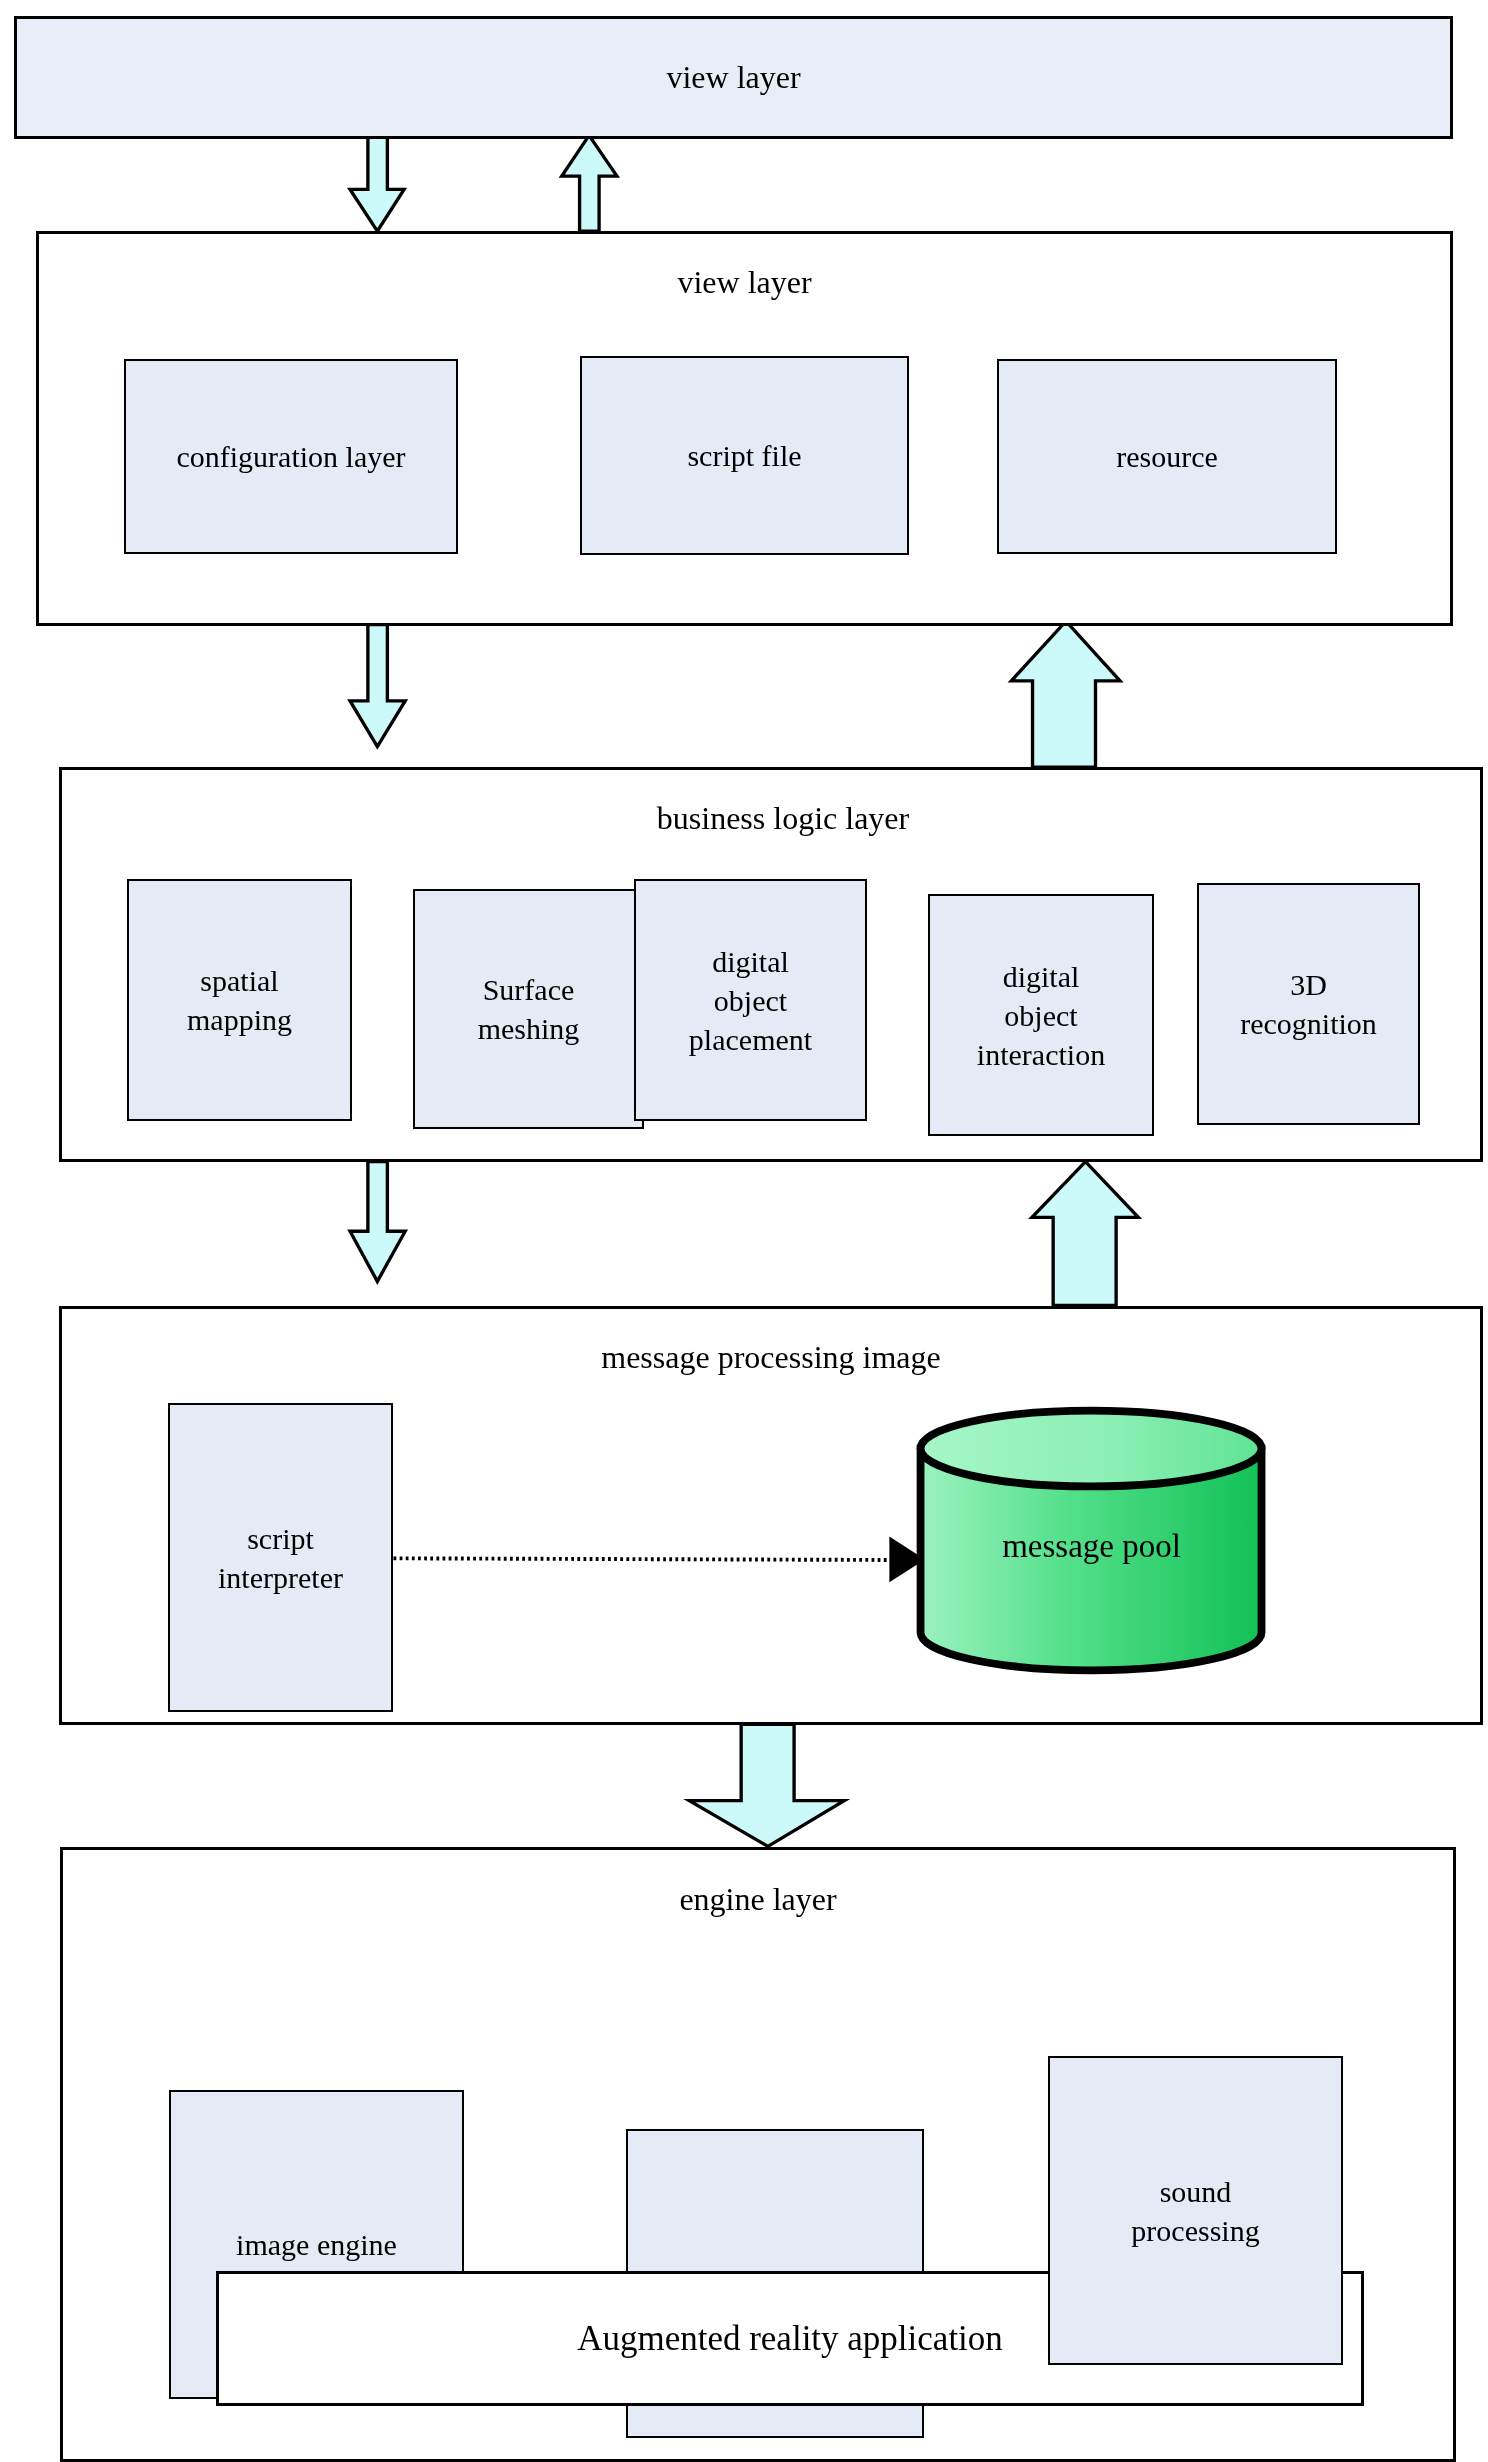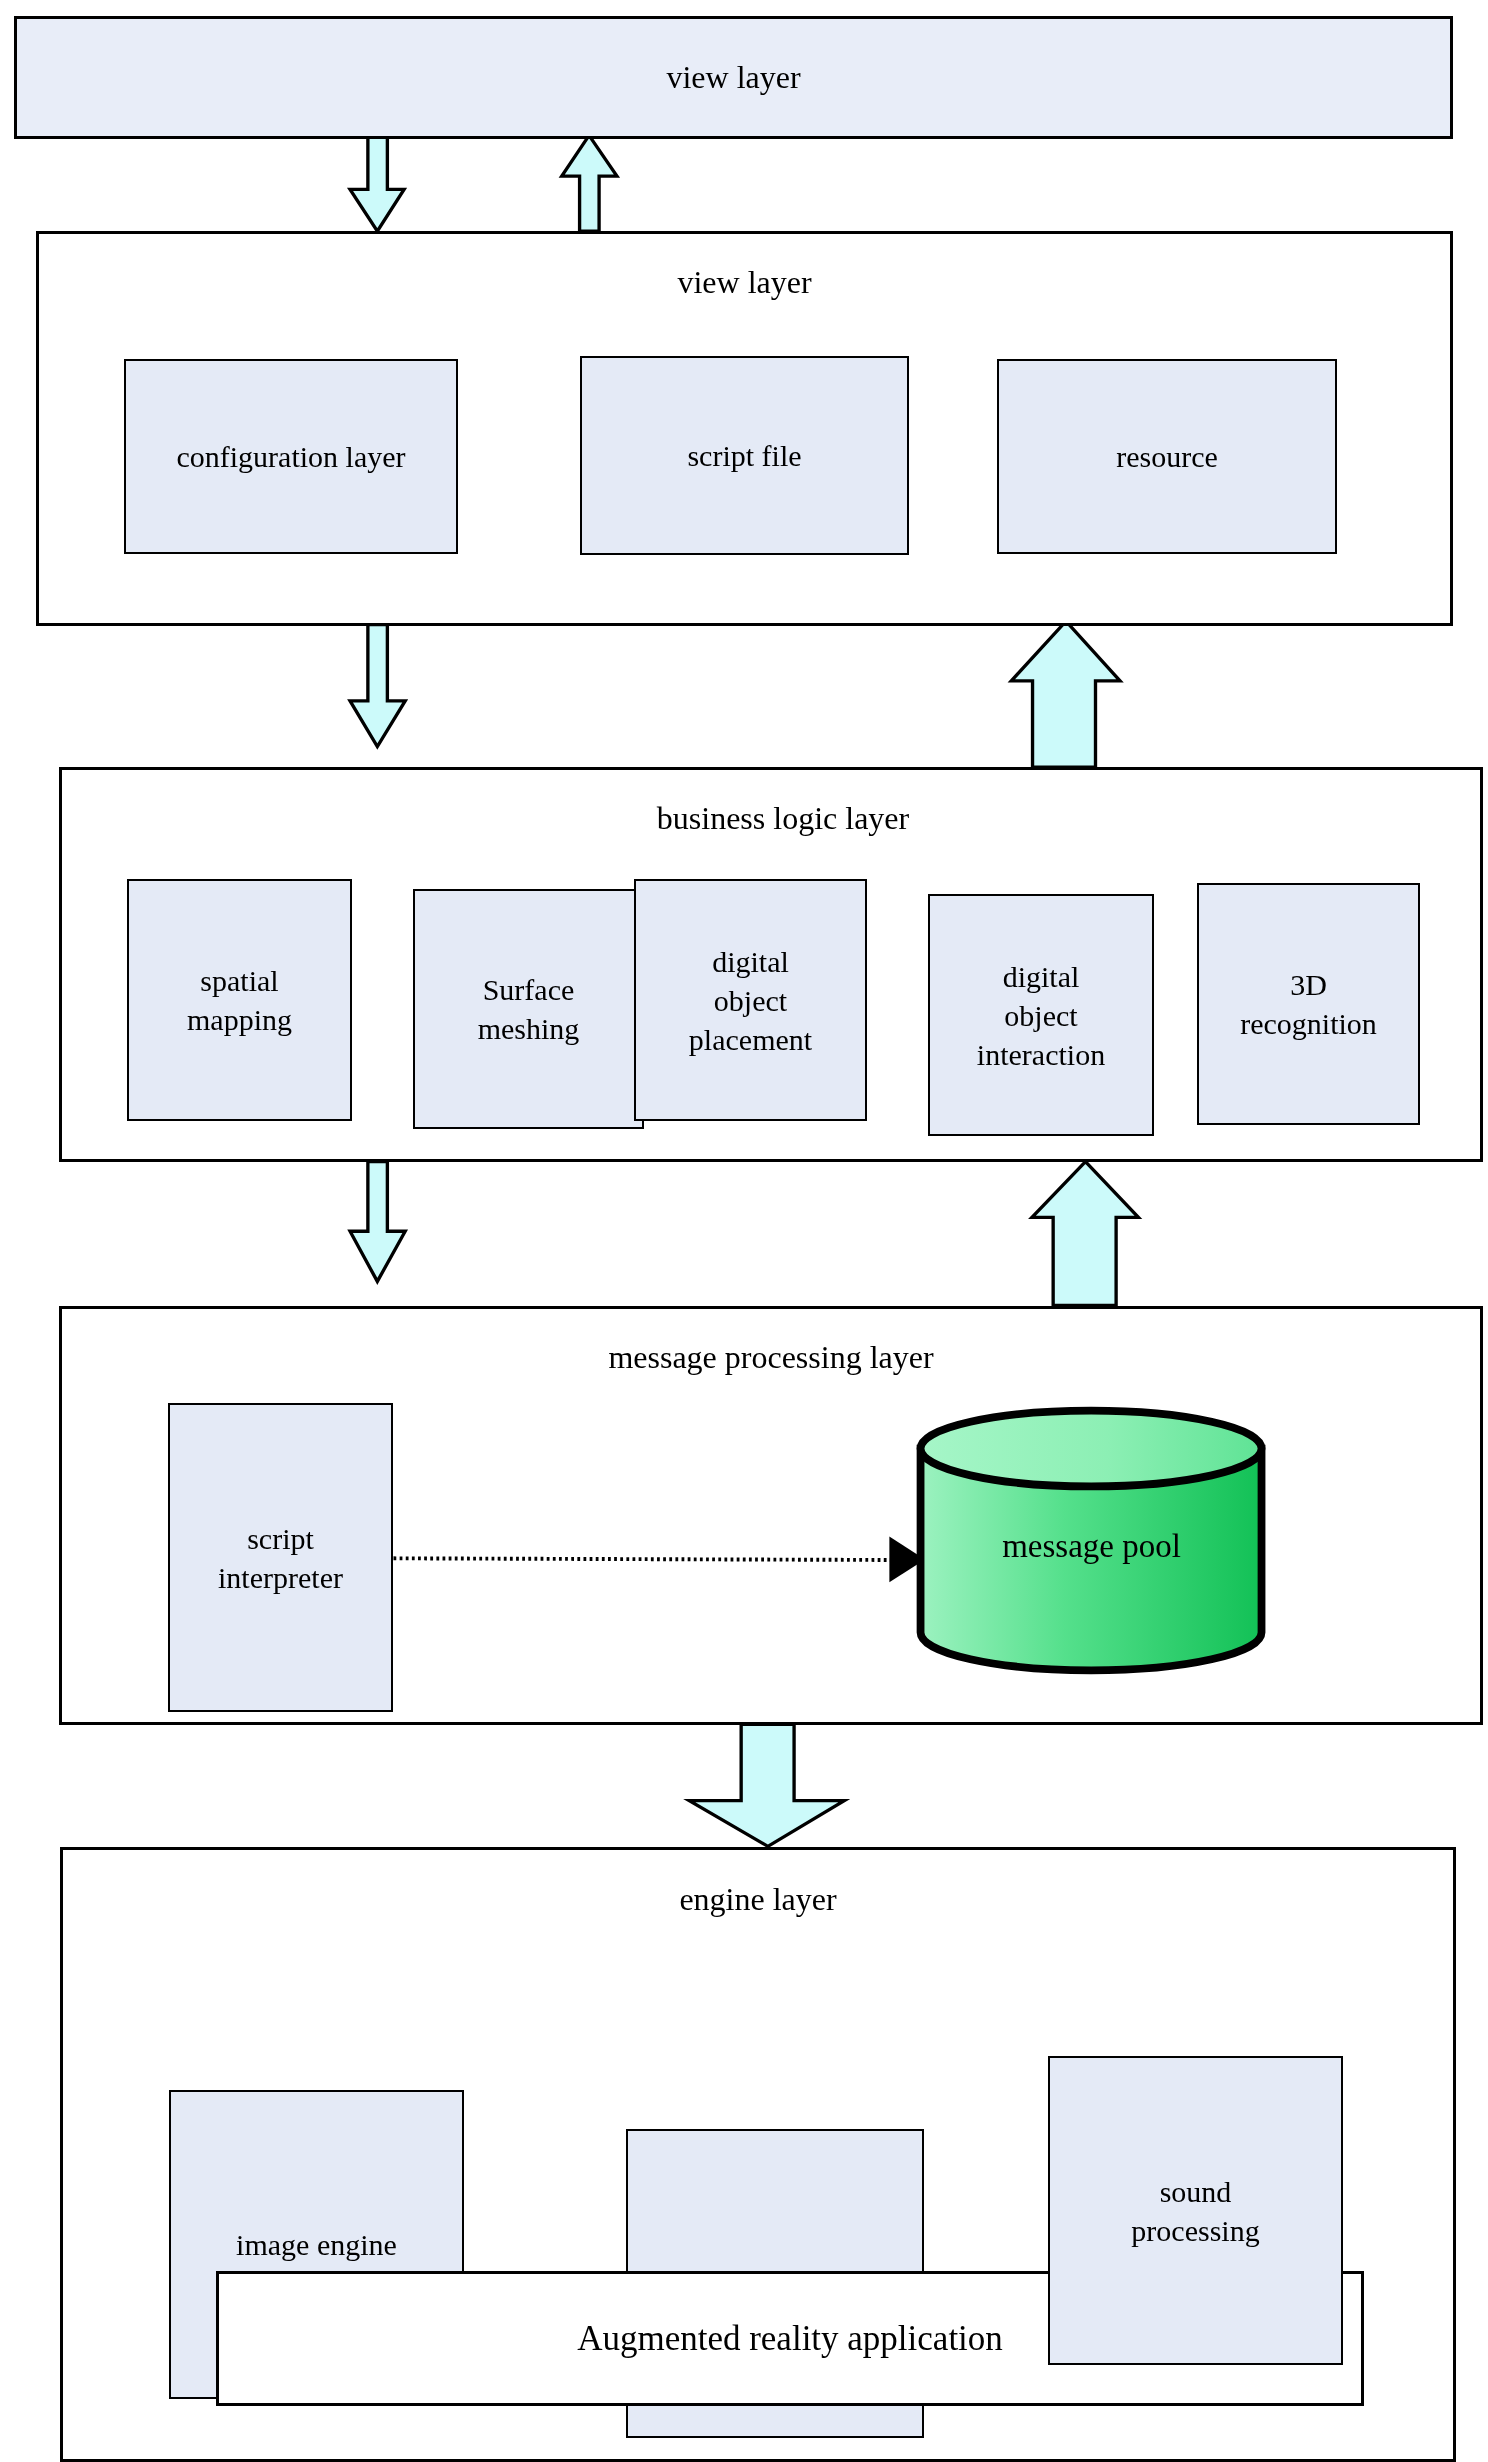--- a/index.html
+++ b/index.html
@@ -153,21 +153,21 @@
     <span class="lbl">digital
 object
 interaction</span>
   </div>
   <div class="node" style="left:1197px; top:883px; width:223px; height:242px;">
     <span class="lbl">3D
 recognition</span>
   </div>
 
   <div class="layer-box" style="left:59px; top:1306px; width:1424px; height:419px;">
-    <div class="layer-title" style="left:0; top:31px;">message processing layer</div>
+    <div class="layer-title" style="left:0; top:31px;">message processing image</div>
   </div>
   <div class="node" style="left:168px; top:1403px; width:225px; height:309px;justify-content:center;">
     <span class="lbl">script
 interpreter</span>
   </div>
 
   <svg class="ovl" viewBox="0 0 2672 4419">
 
     <line x1="706" y1="2797" x2="1600" y2="2800" stroke="#000000" stroke-width="7" stroke-dasharray="5 6"></line>
     <polygon points="1596,2758 1660,2799 1596,2840" fill="#000000"></polygon>

